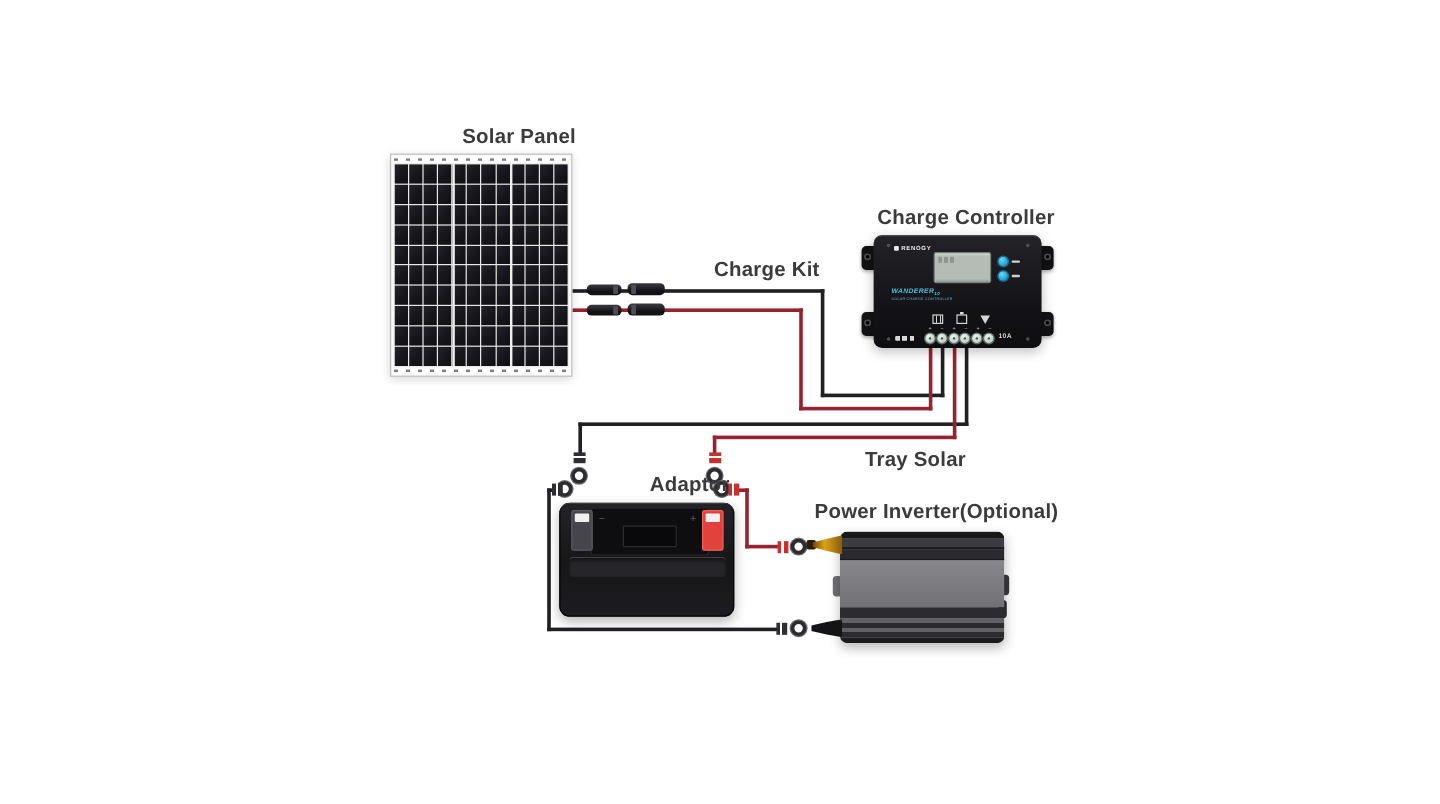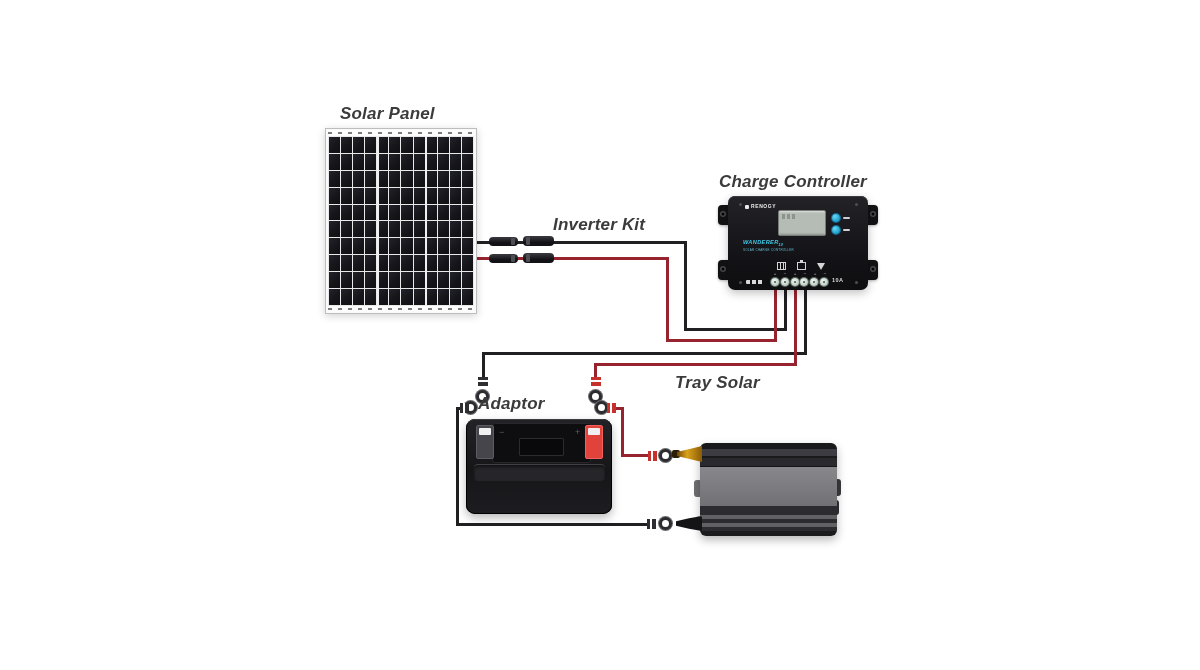--- a/index.html
+++ b/index.html
@@ -1,22 +1,22 @@
 <!DOCTYPE html>
 <html><head>
 <meta charset="utf-8">
 <style>
   html,body{margin:0;padding:0;background:#fff;}
   #canvas{position:relative;width:1200px;height:670px;background:#ffffff;overflow:hidden;
           font-family:"Liberation Sans",sans-serif;}
   .abs{position:absolute;}
 
   
-  .lbl{position:absolute;font-weight:600;font-size:17px;color:#3b3b3b;text-align:left;
-       letter-spacing:.2px;z-index:7;font-style:italic;}
+  .lbl{position:absolute;font-weight:600;font-size:17px;color:#3b3b3b;text-align:right;
+       letter-spacing:.2px;z-index:7;}
   #lbl-solar{left:340px;top:104px;width:140px;}
   #lbl-adaptor{left:553px;top:215px;width:130px;}
   #lbl-controller{left:719px;top:172px;width:160px;}
   #lbl-tray{left:675px;top:373px;width:130px;}
   #lbl-battery{left:478px;top:394px;width:130px;}
   #lbl-inverter{left:672px;top:417px;width:210px;}
 
   
   #solar-panel{left:325px;top:128px;width:152px;height:186px;z-index:4;
     background:#fafafa;border:1px solid #bdbdbd;box-sizing:border-box;padding:1px 2px;
@@ -146,24 +146,25 @@
   #inv-neg{left:676px;top:516px;width:26px;height:15px;z-index:5;background:#141417;
     clip-path:polygon(0 35%,50% 15%,100% 0,100% 100%,50% 85%,0 65%);
     box-shadow:inset 0 1px 0 #3a3a40;}
 </style>
 </head>
 <body>
 
 <div id="canvas">
 
   <div class="lbl" id="lbl-solar">Solar Panel</div>
-  <div class="lbl" id="lbl-adaptor">Inverter Kit</div>
+  <div class="lbl" id="lbl-adaptor">Charge Kit</div>
   <div class="lbl" id="lbl-controller">Charge Controller</div>
   <div class="lbl" id="lbl-tray">Tray Solar</div>
   <div class="lbl" id="lbl-battery">Adaptor</div>
+  <div class="lbl" id="lbl-inverter">Power Inverter(Optional)</div>
 
   <div id="wire-layer">
       <div class="wire-seg" style="background: rgb(32, 32, 35); left: 474.5px; top: 240.5px; width: 212px; height: 3px;"></div>
       <div class="wire-seg" style="background: rgb(32, 32, 35); left: 683.5px; top: 240.5px; width: 3px; height: 90px;"></div>
       <div class="wire-seg" style="background: rgb(32, 32, 35); left: 683.5px; top: 327.5px; width: 103px; height: 3px;"></div>
       <div class="wire-seg" style="background: rgb(32, 32, 35); left: 783.5px; top: 287.5px; width: 3px; height: 43px;"></div>
       <div class="wire-seg" style="background: rgb(151, 35, 46); left: 474.5px; top: 256.5px; width: 194px; height: 3px;"></div>
       <div class="wire-seg" style="background: rgb(151, 35, 46); left: 665.5px; top: 256.5px; width: 3px; height: 85px;"></div>
       <div class="wire-seg" style="background: rgb(151, 35, 46); left: 665.5px; top: 338.5px; width: 111px; height: 3px;"></div>
       <div class="wire-seg" style="background: rgb(151, 35, 46); left: 773.5px; top: 287.5px; width: 3px; height: 54px;"></div>

